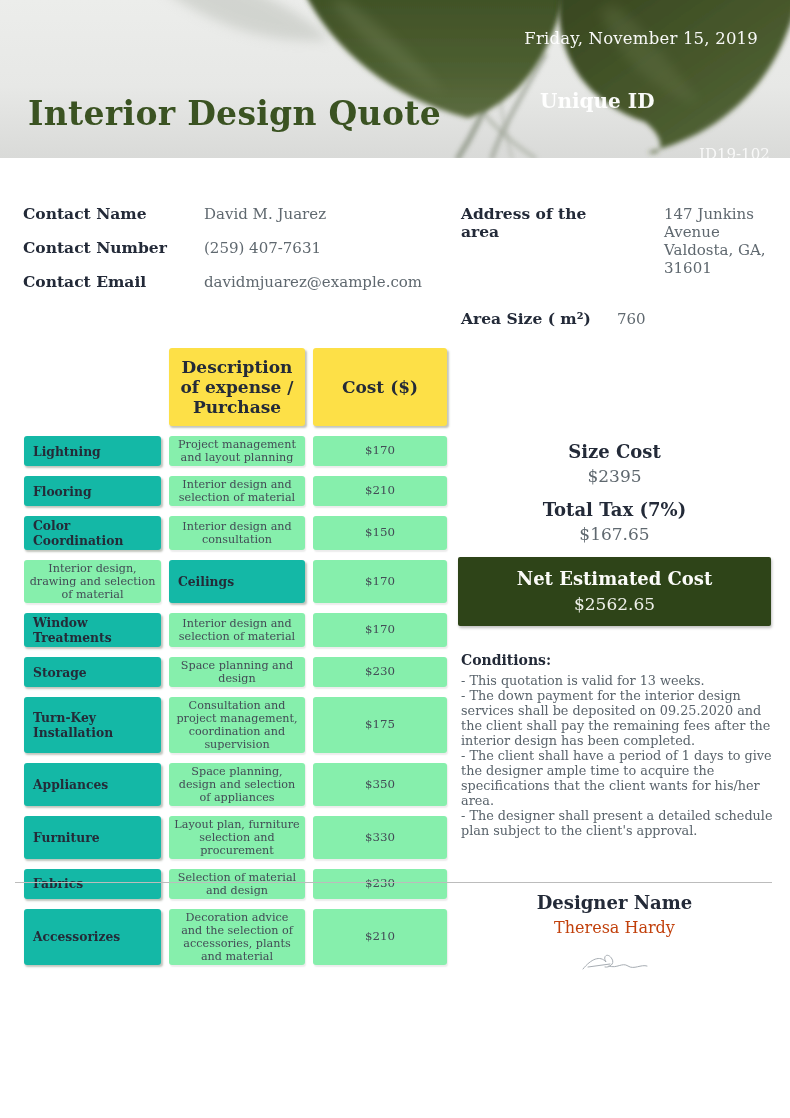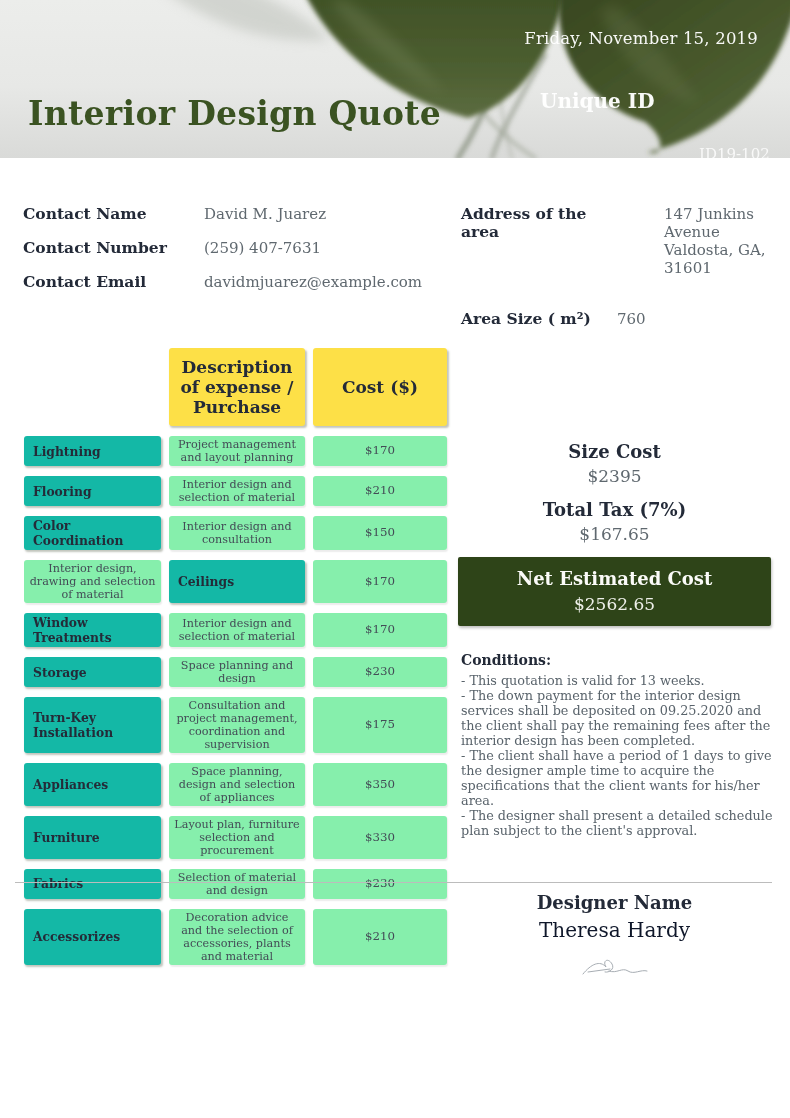--- a/index.html
+++ b/index.html
@@ -71,21 +71,21 @@
   .net-label{font-size:18px;font-weight:bold;color:#fbfbf8;margin-bottom:5px;}
   .net-value{font-size:17px;color:#eef0e9;}
   
   .conditions{position:absolute;left:461px;top:652px;width:312px;}
   .c-head{font-size:14px;font-weight:bold;color:#232a38;margin-bottom:6px;}
   .c-item{font-size:12.8px;line-height:1.17;color:#59636b;}
   
   .divider{position:absolute;left:15px;top:882px;width:757px;height:0;border-top:1px solid #bcbcbc;}
   .designer{position:absolute;left:458px;top:892px;width:313px;text-align:center;}
   .d-label{font-size:18px;font-weight:bold;color:#232a38;margin-bottom:5px;}
-  .d-name{font-size:20px;color:#0f172a;}
+  .d-name{font-size:16px;color:#c2410c;}
   .signature{margin-top:15px;}
 </style>
 </head>
 <body>
 
 <div class="page">
 
   <header class="hero">
     <svg class="leafart" viewBox="0 0 790 158" preserveAspectRatio="none" aria-hidden="true">
       <defs>

